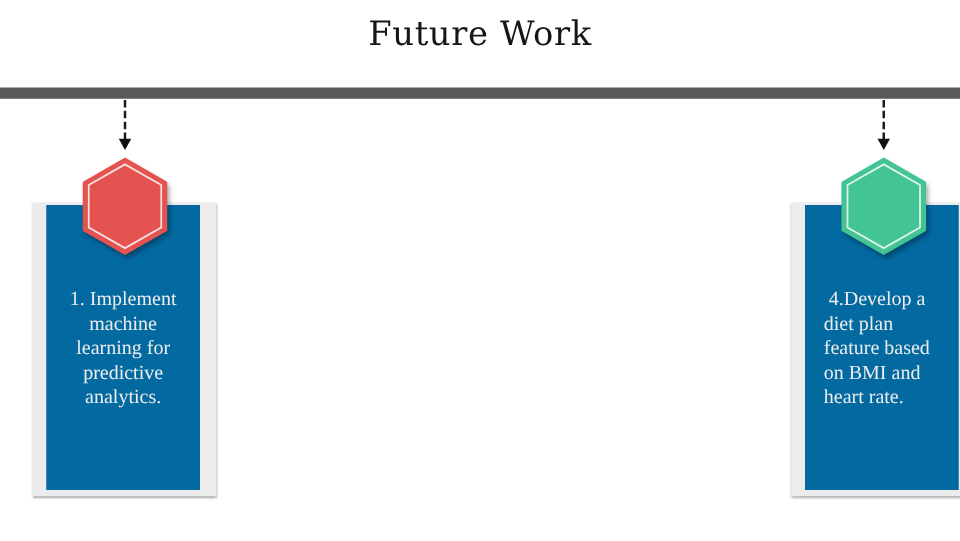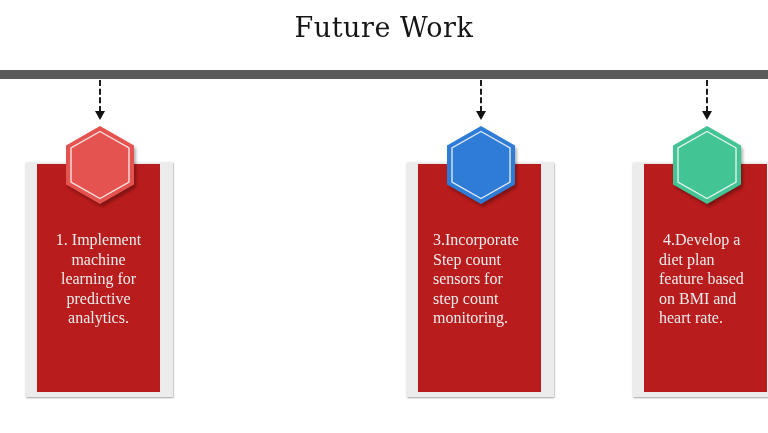--- a/index.html
+++ b/index.html
@@ -40,21 +40,21 @@
     width:68px; height:78px; z-index:2;
     filter:drop-shadow(2px 3px 1.5px rgba(0,0,0,0.30));
   }
   .card-body {
     position:absolute; top:82px; left:0; width:147px; height:235px;
     background:#ececec;
     box-shadow:0 1px 2px rgba(0,0,0,0.25), 1px 1px 1px rgba(0,0,0,0.12);
   }
   .card-inner {
     position:absolute; top:2px; bottom:5px; left:11px; right:13px;
-    background:#b91c1c;
+    background:#0369a1;
   }
   .card-text {
     margin-top:66px;
     font-family:"Liberation Serif", serif;
     font-size:16px; line-height:19.5px; color:#ededed;
     white-space:pre-line;
   }
   .center .card-text { text-align:center; padding:0 2px; }
   .left   .card-text { text-align:left; padding:0 6px 0 15px; }
 </style>
@@ -77,37 +77,20 @@
         <div class="card-text">1. Implement
 machine
 learning for
 predictive
 analytics.</div>
       </div>
     </div>
   </div>
 
 
-  <div class="card-col left" id="col3">
-    <div class="connector"></div>
-    <div class="arrowhead"></div>
-    <svg class="hexagon" viewBox="0 0 68 78">
-      <polygon points="34,0 68,19.5 68,58.5 34,78 0,58.5 0,19.5" fill="#2e7cd6"></polygon>
-      <polygon points="34,5.5 63,22 63,56 34,72.5 5,56 5,22" fill="none" stroke="#fafafa" stroke-width="1.4" opacity="0.85"></polygon>
-    </svg>
-    <div class="card-body">
-      <div class="card-inner">
-        <div class="card-text">3.Incorporate
-Step count
-sensors for
-step count
-monitoring.</div>
-      </div>
-    </div>
-  </div>
 
   <div class="card-col left" id="col4">
     <div class="connector"></div>
     <div class="arrowhead"></div>
     <svg class="hexagon" viewBox="0 0 68 78">
       <polygon points="34,0 68,19.5 68,58.5 34,78 0,58.5 0,19.5" fill="#42c494"></polygon>
       <polygon points="34,5.5 63,22 63,56 34,72.5 5,56 5,22" fill="none" stroke="#fafafa" stroke-width="1.4" opacity="0.85"></polygon>
     </svg>
     <div class="card-body">
       <div class="card-inner">

